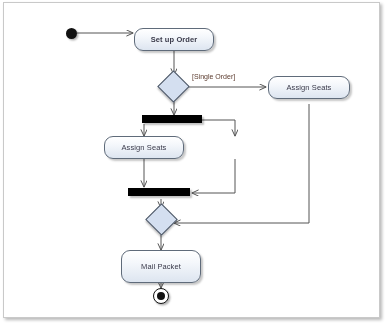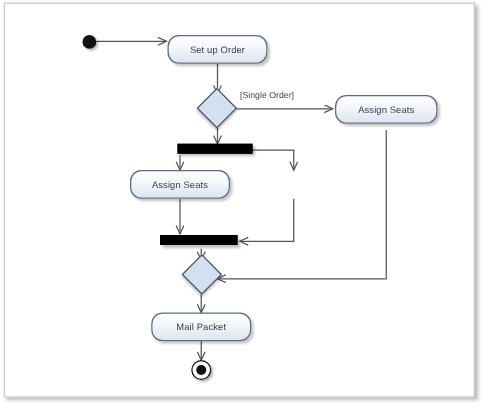--- a/index.html
+++ b/index.html
@@ -143,21 +143,21 @@
         <path d="M305,101 L305,220 L170,220" marker-end="url(#arrowOpen)"></path>
 
         <path d="M157,232 L157,247" marker-end="url(#arrowOpen)"></path>
 
         <path d="M157,270 L157,285" marker-end="url(#arrowOpen)"></path>
       </g>
     </svg>
 
     <div class="node initial-node" style="left:62px; top:25px;"></div>
 
-    <div class="node action-node" style="left:130px; top:25px; width:80px; height:23px;">
+    <div class="node action-node" style="left:130px; top:25px; width:80px; height:23px;font-weight:bold;">
       <span>Set up Order</span>
     </div>
 
     <div class="node decision-node" style="left:158px; top:72px;"></div>
 
     <div class="guard-label" style="left:188px; top:70px;">[Single Order]</div>
 
     <div class="node action-node" style="left:264px; top:73px; width:82px; height:23px;">
       <span>Assign Seats</span>
     </div>
@@ -166,21 +166,21 @@
 
     <div class="node action-node" style="left:100px; top:133px; width:80px; height:23px;">
       <span>Assign Seats</span>
     </div>
 
 
     <div class="node sync-bar" style="left:124px; top:185px; width:62px; height:8px;"></div>
 
     <div class="node decision-node" style="left:146px; top:205px;"></div>
 
-    <div class="node action-node" style="left:117px; top:247px; width:80px; height:23px;">
+    <div class="node action-node" style="left:117px; top:247px; width:80px; height:33px;">
       <span>Mail Packet</span>
     </div>
 
     <div class="node final-node" style="left:149px; top:285px;">
       <div class="final-node-core"></div>
     </div>
 
   </div>
 </div>
 

